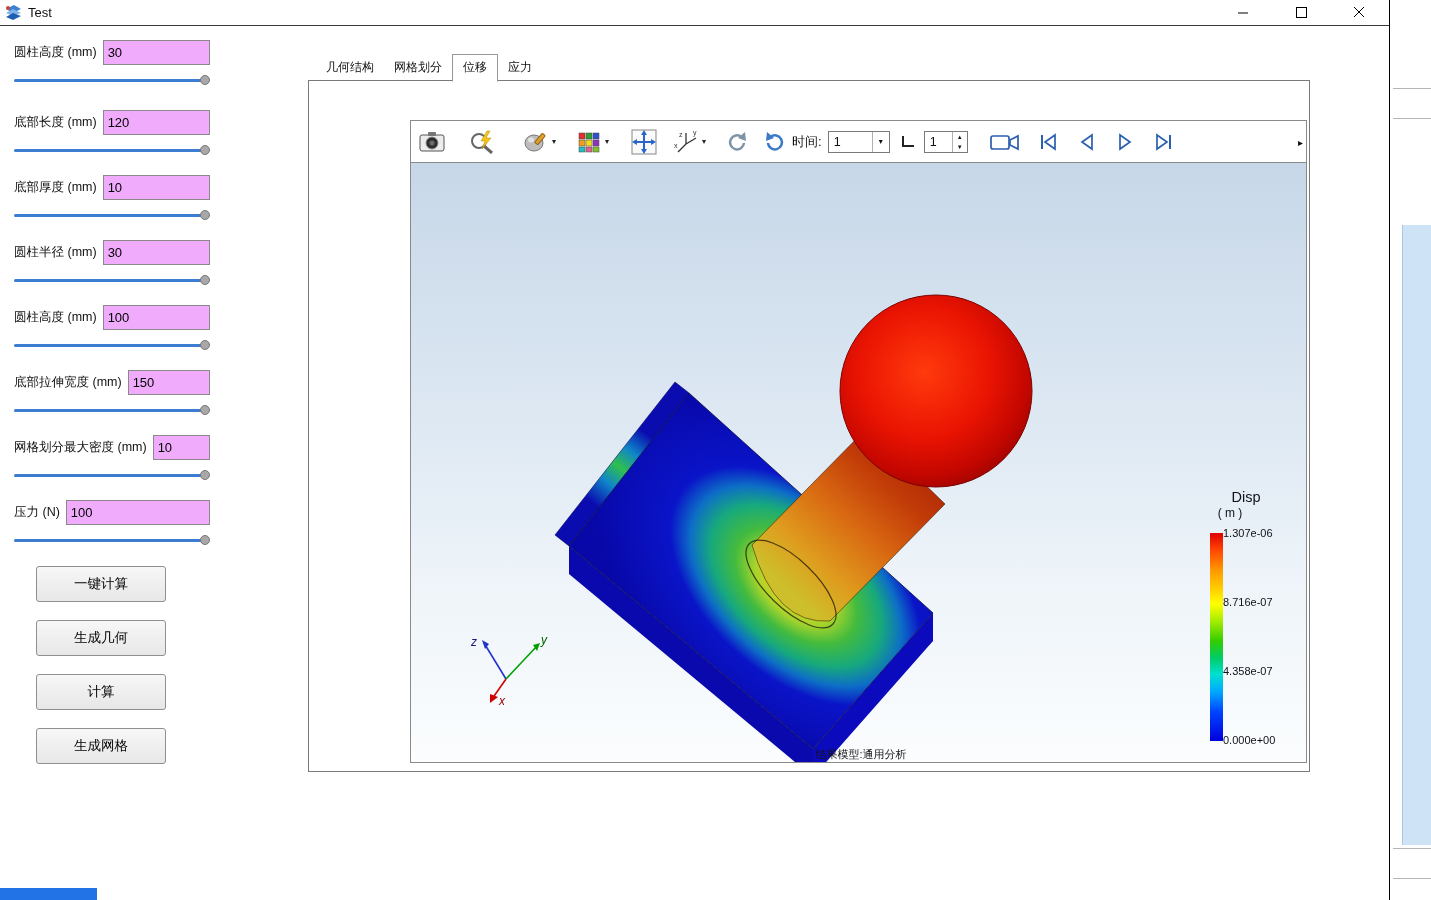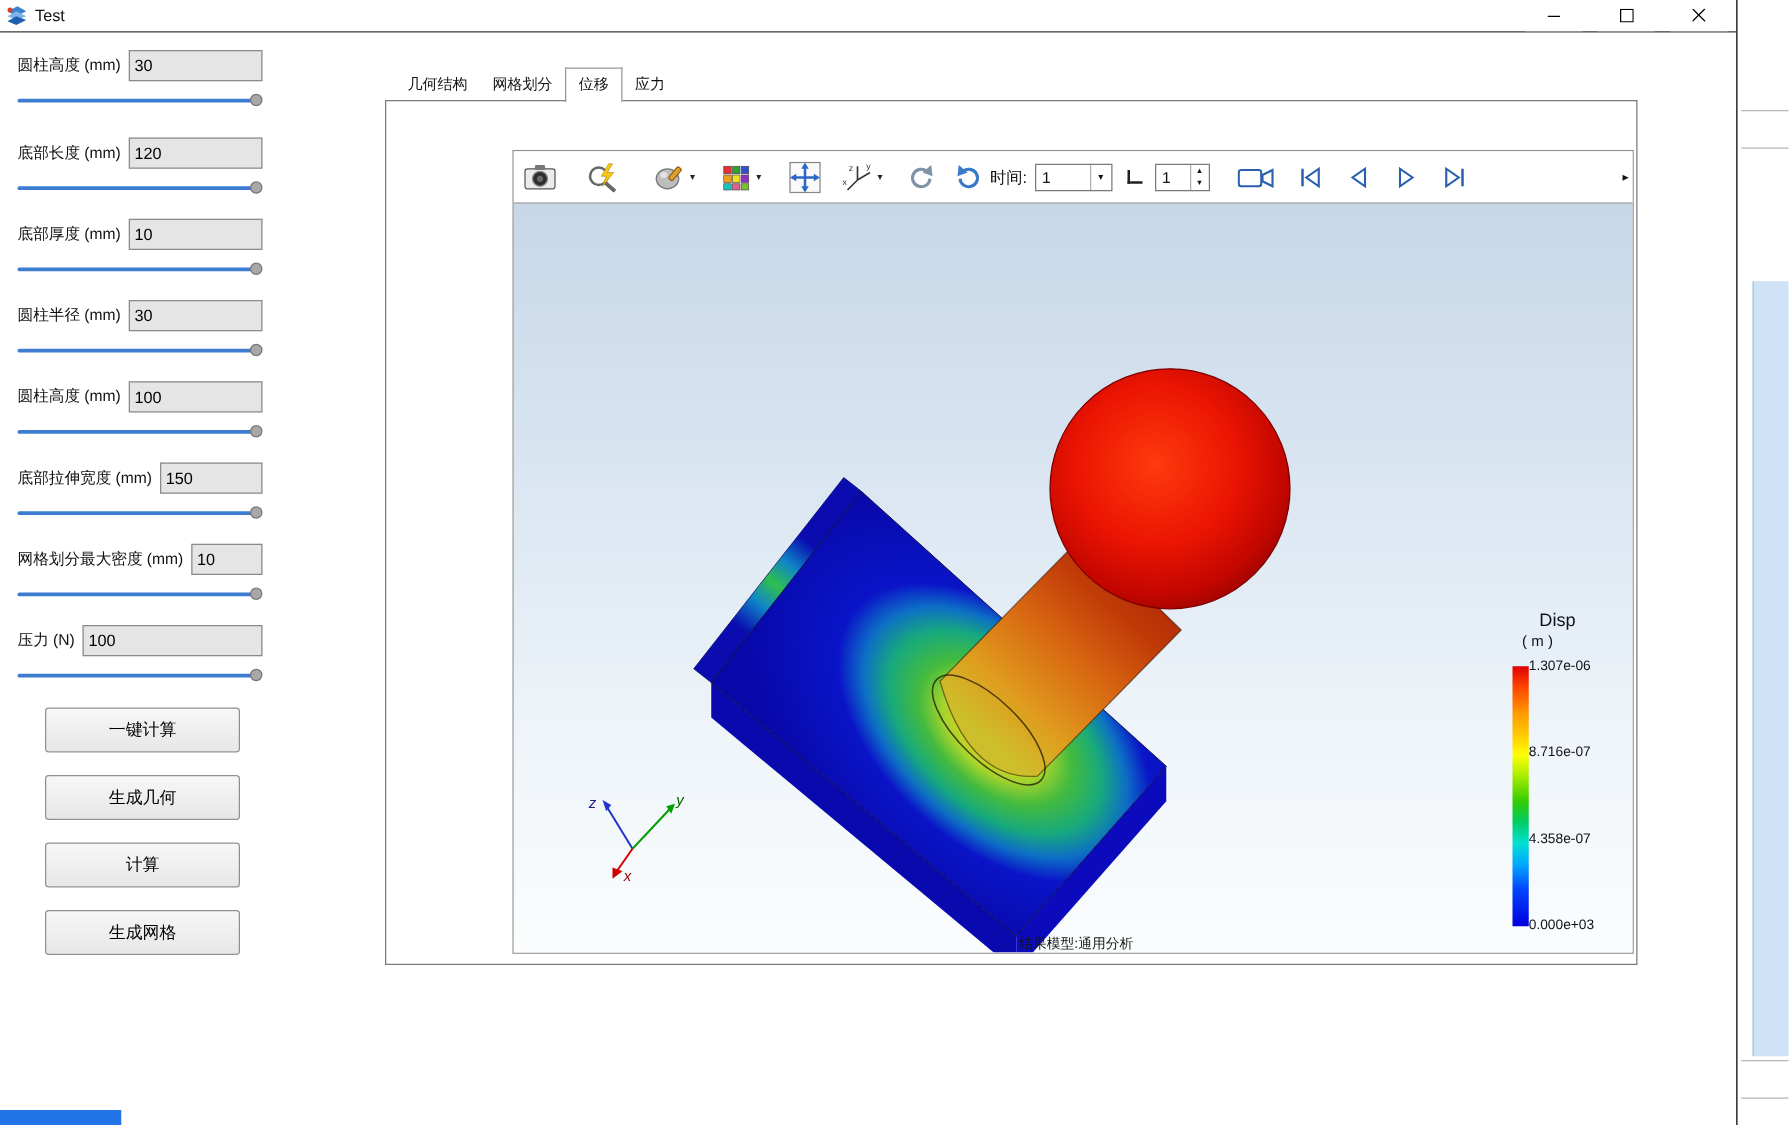--- a/index.html
+++ b/index.html
@@ -10,27 +10,27 @@
             border-bottom:1px solid #3a3a3a;box-sizing:border-box;}
   .app-icon{position:absolute;left:4px;top:3px;}
   .win-title{position:absolute;left:28px;top:5px;font-size:13px;}
   .win-btn{position:absolute;top:0;width:46px;height:25px;display:flex;align-items:center;
            justify-content:center;cursor:pointer;background:#fff;}
   
   .param-row{position:absolute;left:14px;width:196px;}
   .param-line{display:flex;align-items:center;}
   .param-label{font-size:12.5px;white-space:nowrap;margin-right:6px;}
   .param-input{flex:1;min-width:46px;height:25px;border:1px solid #8a8a8a;font-size:13px;
-               padding:0 4px;box-sizing:border-box;font-family:inherit;background:#e5e5e5;}
+               padding:0 4px;box-sizing:border-box;font-family:inherit;background:#f0abfc;}
   .param-slider{position:relative;height:12px;margin-top:9px;cursor:pointer;}
   .slider-track{position:absolute;top:5px;left:0;right:7px;height:3px;background:#3c7dd2;border-radius:2px;}
   .slider-thumb{position:absolute;top:1px;right:0;width:10px;height:10px;border-radius:50%;
                 background:#a8a8a8;border:1px solid #777;box-sizing:border-box;}
   
-  .side-button{position:absolute;left:36px;width:156px;height:36px;
+  .side-button{position:absolute;left:36px;width:130px;height:36px;
                background:linear-gradient(#f7f7f7,#e7e7e7);border:1px solid #8f8f8f;
                border-radius:3px;font-size:13.5px;font-family:Liberation Mono, monospace;cursor:pointer;}
   
   .tabbar{position:absolute;left:316px;top:56px;height:25px;display:flex;align-items:flex-end;z-index:10;}
   .tab{font-size:12px;padding:4px 10px 5px;cursor:pointer;}
   .tab.active{border:1px solid #979797;border-bottom:1px solid #fff;background:#fff;margin-bottom:-1px;}
   .main-panel{position:absolute;left:308px;top:80px;width:1002px;height:692px;
               border:1px solid #7a7a7a;background:#fff;box-sizing:border-box;}
   
   .view-wrap{position:absolute;left:410px;top:120px;width:897px;height:643px;
@@ -389,21 +389,21 @@
       <text x="38" y="74" font-size="12" font-style="italic" fill="#900000">x</text>
     </svg>
 
     <div class="legend">
       <div class="legend-title">Disp</div>
       <div class="legend-unit">( m )</div>
       <div class="legend-bar"></div>
       <div class="legend-tick" style="top:38px">1.307e-06</div>
       <div class="legend-tick" style="top:107px">8.716e-07</div>
       <div class="legend-tick" style="top:176px">4.358e-07</div>
-      <div class="legend-tick" style="top:245px">0.000e+03</div>
+      <div class="legend-tick" style="top:245px">0.000e+00</div>
     </div>
 
     <div class="vcaption">结果模型:通用分析</div>
   </div>
 </div>
 
 <div class="win-divider"></div>
 <div class="bg-line" style="top:88px"></div>
 <div class="bg-line" style="top:118px"></div>
 <div class="bg-strip"></div>

